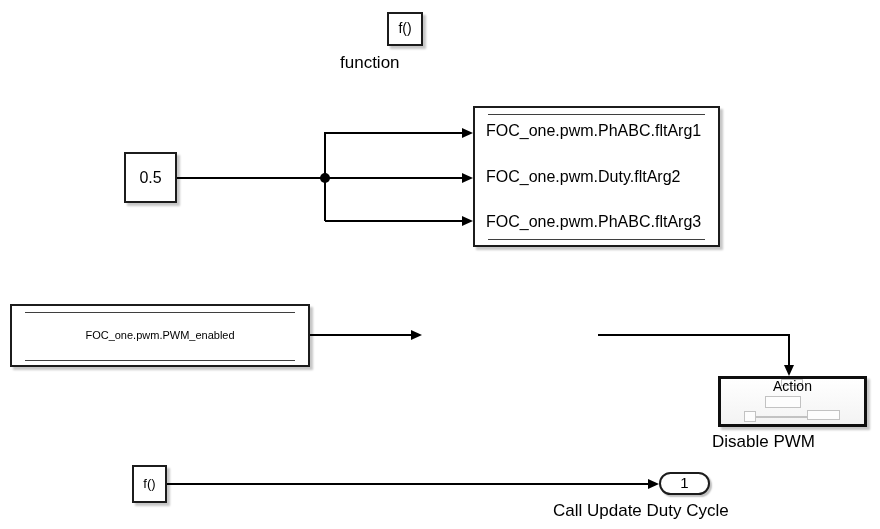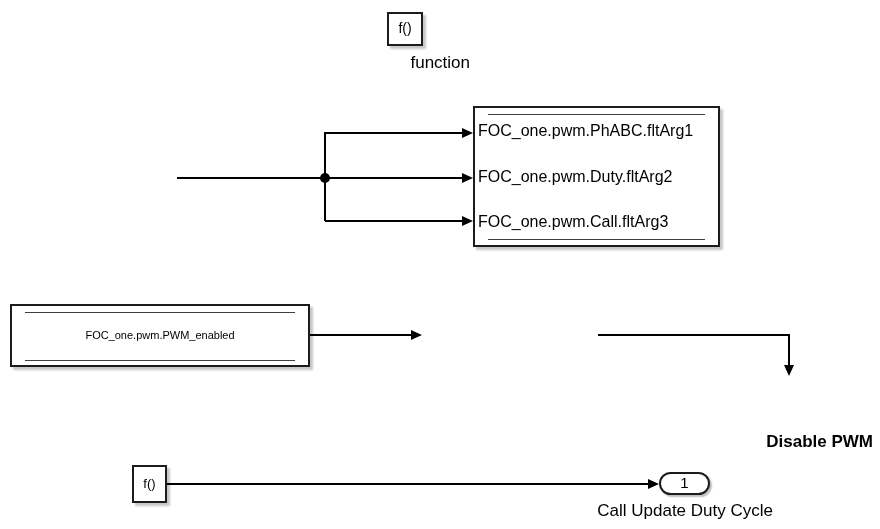--- a/index.html
+++ b/index.html
@@ -12,21 +12,21 @@
   .blk {
     position:absolute; box-sizing:border-box; background:#fff;
     border:2px solid #1c1c1c; box-shadow:3px 3px 2px rgba(0,0,0,0.22);
     display:flex; align-items:center; justify-content:center;
     font-size:16px; line-height:1.1; white-space:nowrap;
   }
   .fn    { left:387px; top:12px;  width:36px;  height:34px; font-size:14px; }
   .const { left:124px; top:152px; width:53px;  height:51px; font-size:16px; }
   .dsw   { left:473px; top:106px; width:247px; height:141px;
            flex-direction:column; align-items:stretch; justify-content:stretch; }
-  .dsw .row { flex:1; display:flex; align-items:center; padding-left:3px; font-size:16px; }
+  .dsw .row { flex:1; display:flex; align-items:center; padding-left:11px; font-size:16px; }
   .dsr   { left:10px;  top:304px; width:300px; height:63px; font-size:11px; }
   .ifb   { left:422px; top:300px; width:176px; height:67px;
            justify-content:space-between; padding:0 9px; font-size:15px; }
   .act   { left:718px; top:376px; width:149px; height:51px;
            border-width:3.5px; border-color:#0f0f0f; display:block;
            background:linear-gradient(180deg,#ffffff 0%,#f3f3f3 100%); }
   .caller{ left:132px; top:465px; width:35px;  height:38px; font-size:13px; }
   .oval  { left:659px; top:472px; width:51px;  height:23px; border-radius:12px;
            font-size:15px; box-shadow:2px 2px 1.5px rgba(0,0,0,0.25); }
   
@@ -36,21 +36,21 @@
   .wh { height:1.5px; }
   .wv { width:1.5px; }
   .dot { position:absolute; width:10px; height:10px; border-radius:50%; background:#000; }
   .ar { position:absolute; width:0; height:0;
         border-top:5px solid transparent; border-bottom:5px solid transparent;
         border-left:11px solid #000; }
   .ad { position:absolute; width:0; height:0;
         border-left:5px solid transparent; border-right:5px solid transparent;
         border-top:11px solid #000; }
   
-  .cap { position:absolute; font-size:17px; line-height:1.2; text-align:right; color:#000; }
+  .cap { position:absolute; font-size:17px; line-height:1.2; text-align:left; color:#000; }
   
   .ghost { position:absolute; box-sizing:border-box; border:1px solid #c2c2c2; background:#fdfdfd; }
   .gline { position:absolute; background:#c2c2c2; }
   .act-label { position:absolute; left:0; right:0; top:0; text-align:center;
                font-size:14px; z-index:1; }
 </style>
 </head>
 <body>
 
 <div class="canvas">
@@ -76,43 +76,54 @@
   <div class="ad" style="left:784px; top:365px;"></div>
 
   <div class="wire wh" style="left:167px; top:483px; width:481px;"></div>
   <div class="ar" style="left:648px; top:479px;"></div>
 
   <div class="blk fn">
     <span>f()</span>
   </div>
   <div class="cap" style="left:340px; top:53px; width:130px;">function</div>
 
+  <div class="blk const">
+    <span>0.5</span>
+  </div>
 
   <div class="blk dsw">
     <div class="dsline" style="top:6px;"></div>
     <div class="row">
       <span>FOC_one.pwm.PhABC.fltArg1</span>
     </div>
     <div class="row">
       <span>FOC_one.pwm.Duty.fltArg2</span>
     </div>
     <div class="row">
-      <span>FOC_one.pwm.Call.fltArg3</span>
+      <span>FOC_one.pwm.PhABC.fltArg3</span>
     </div>
     <div class="dsline" style="bottom:5px;"></div>
   </div>
 
   <div class="blk dsr">
     <div class="dsline" style="top:6px;"></div>
     <span>FOC_one.pwm.PWM_enabled</span>
     <div class="dsline" style="bottom:4px;"></div>
   </div>
 
 
-  <div class="cap" style="left:712px; top:432px; width:161px;font-weight:bold;">Disable PWM</div>
+  <div class="blk act">
+    <div class="ghost" style="left:60px; top:0; width:22px; height:7px;"></div>
+    <div class="act-label">Action</div>
+    <div class="ghost" style="left:44px; top:17px; width:36px; height:12px;"></div>
+    <div class="ghost" style="left:23px; top:32px; width:12px; height:11px;"></div>
+    <div class="gline" style="left:35px; top:37px; width:51px; height:1.5px;"></div>
+    <div class="ghost" style="left:86px; top:31px; width:33px; height:10px;"></div>
+  </div>
+  <div class="cap" style="left:712px; top:432px; width:161px;">Disable PWM</div>
 
   <div class="blk caller">
     <span>f()</span>
   </div>
 
   <div class="blk oval">
     <span>1</span>
   </div>
   <div class="cap" style="left:553px; top:501px; width:220px;">Call Update Duty Cycle</div>
 

